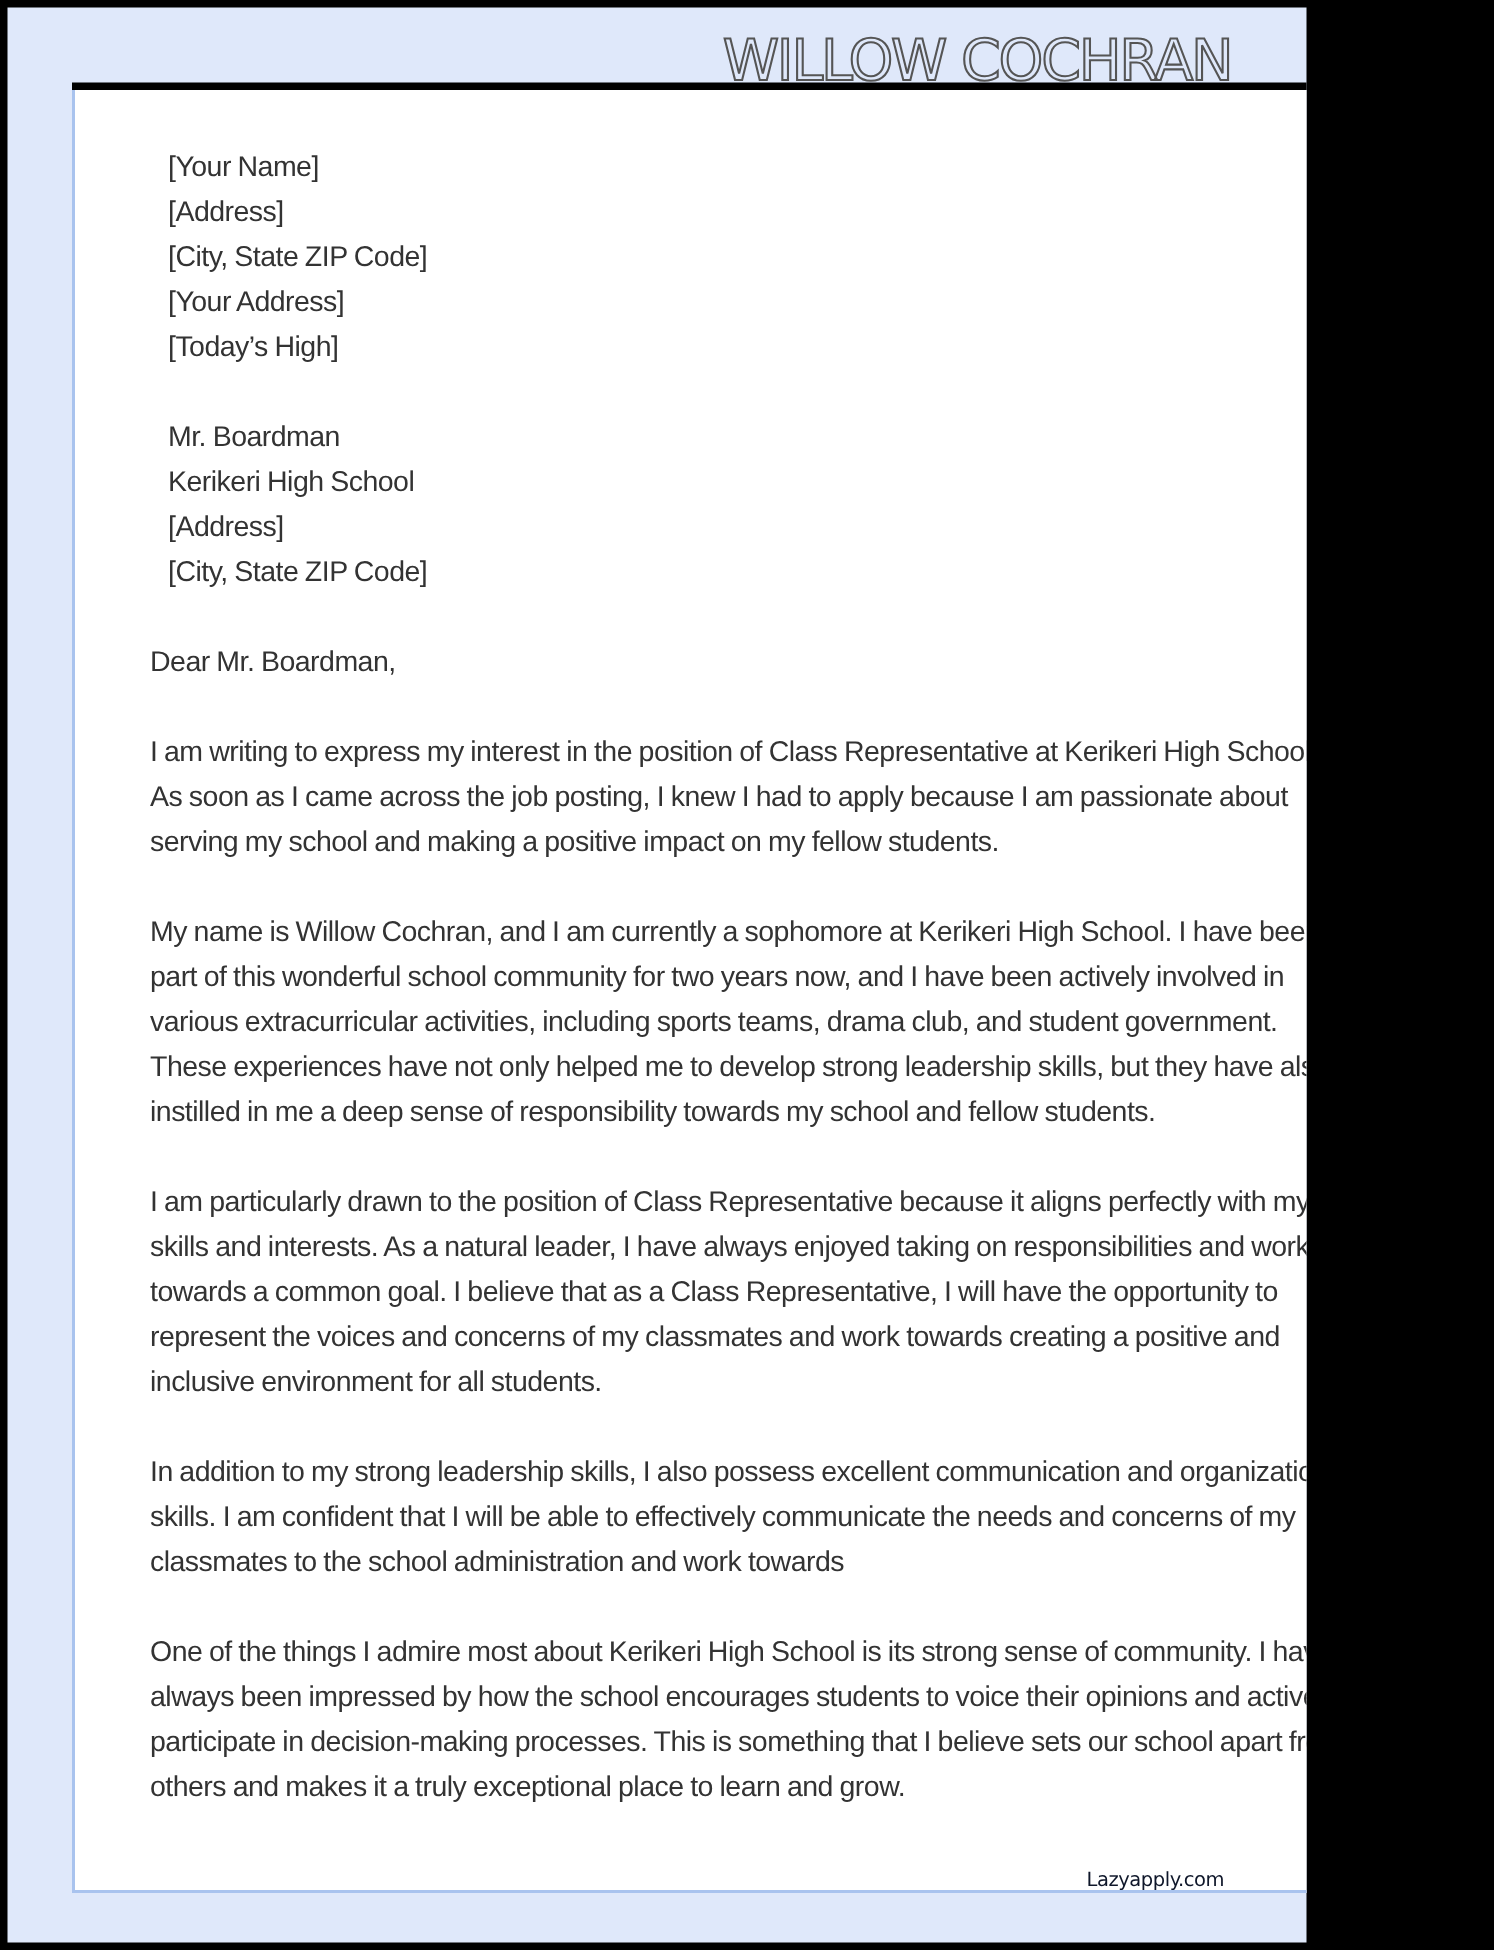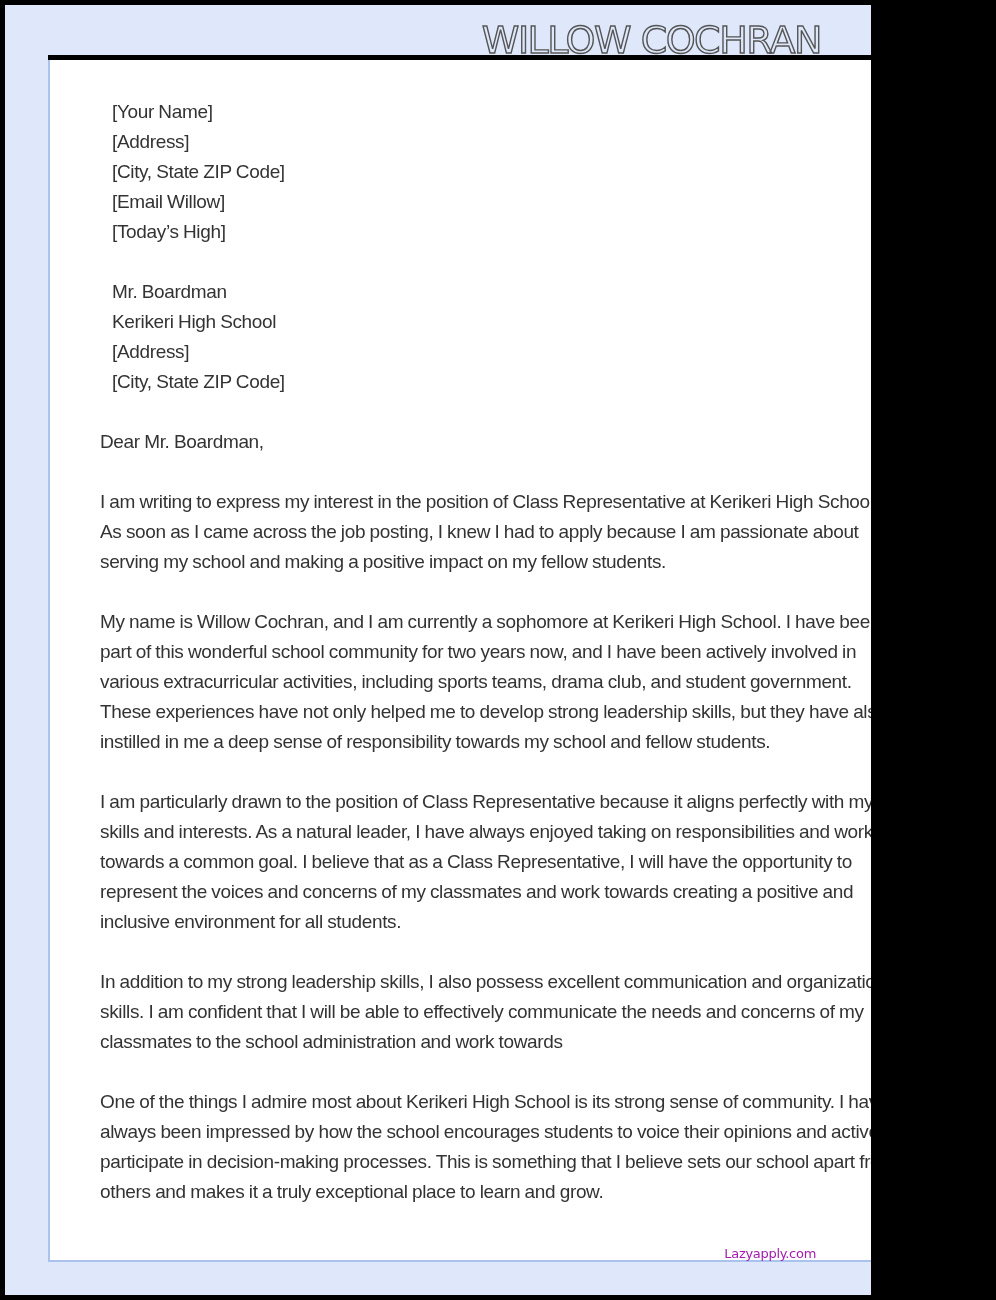--- a/index.html
+++ b/index.html
@@ -71,38 +71,38 @@
     .letter .block { margin: 0 0 30px 12px; }
     .letter .line { display: block; }
     .letter p { margin: 0 0 30px 0; }
     .watermark {
       position: absolute;
       right: 55px;
       top: 1239px;
       font-family: "DejaVu Sans", sans-serif;
       font-size: 13px;
       letter-spacing: -0.3px;
-      color: #a21caf;
+      color: #0f172a;
       line-height: 20px;
     }
   </style>
 </head>
 <body>
 
 <div class="frame">
   <div class="header-name">WILLOW COCHRAN</div>
   <div class="top-rule"></div>
   <div class="card"></div>
 
   <div class="letter">
     <div class="block">
       <span class="line">[Your Name]</span>
       <span class="line">[Address]</span>
       <span class="line">[City, State ZIP Code]</span>
-      <span class="line">[Email Willow]</span>
+      <span class="line">[Your Address]</span>
       <span class="line">[Today’s High]</span>
     </div>
 
     <div class="block">
       <span class="line">Mr. Boardman</span>
       <span class="line">Kerikeri High School</span>
       <span class="line">[Address]</span>
       <span class="line">[City, State ZIP Code]</span>
     </div>
 

